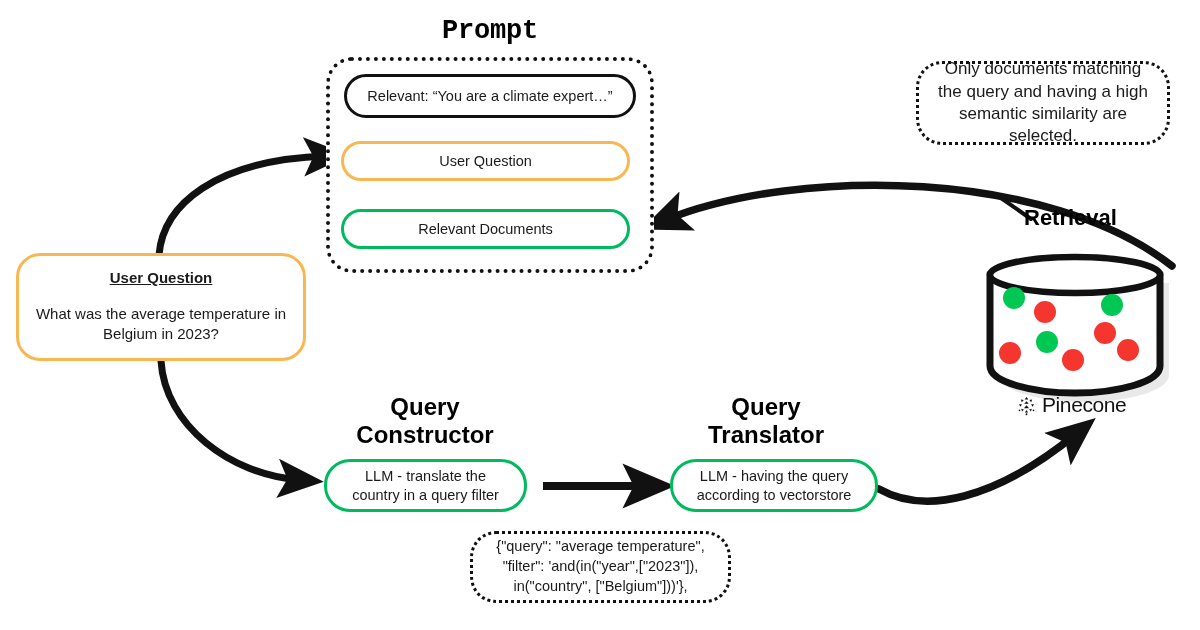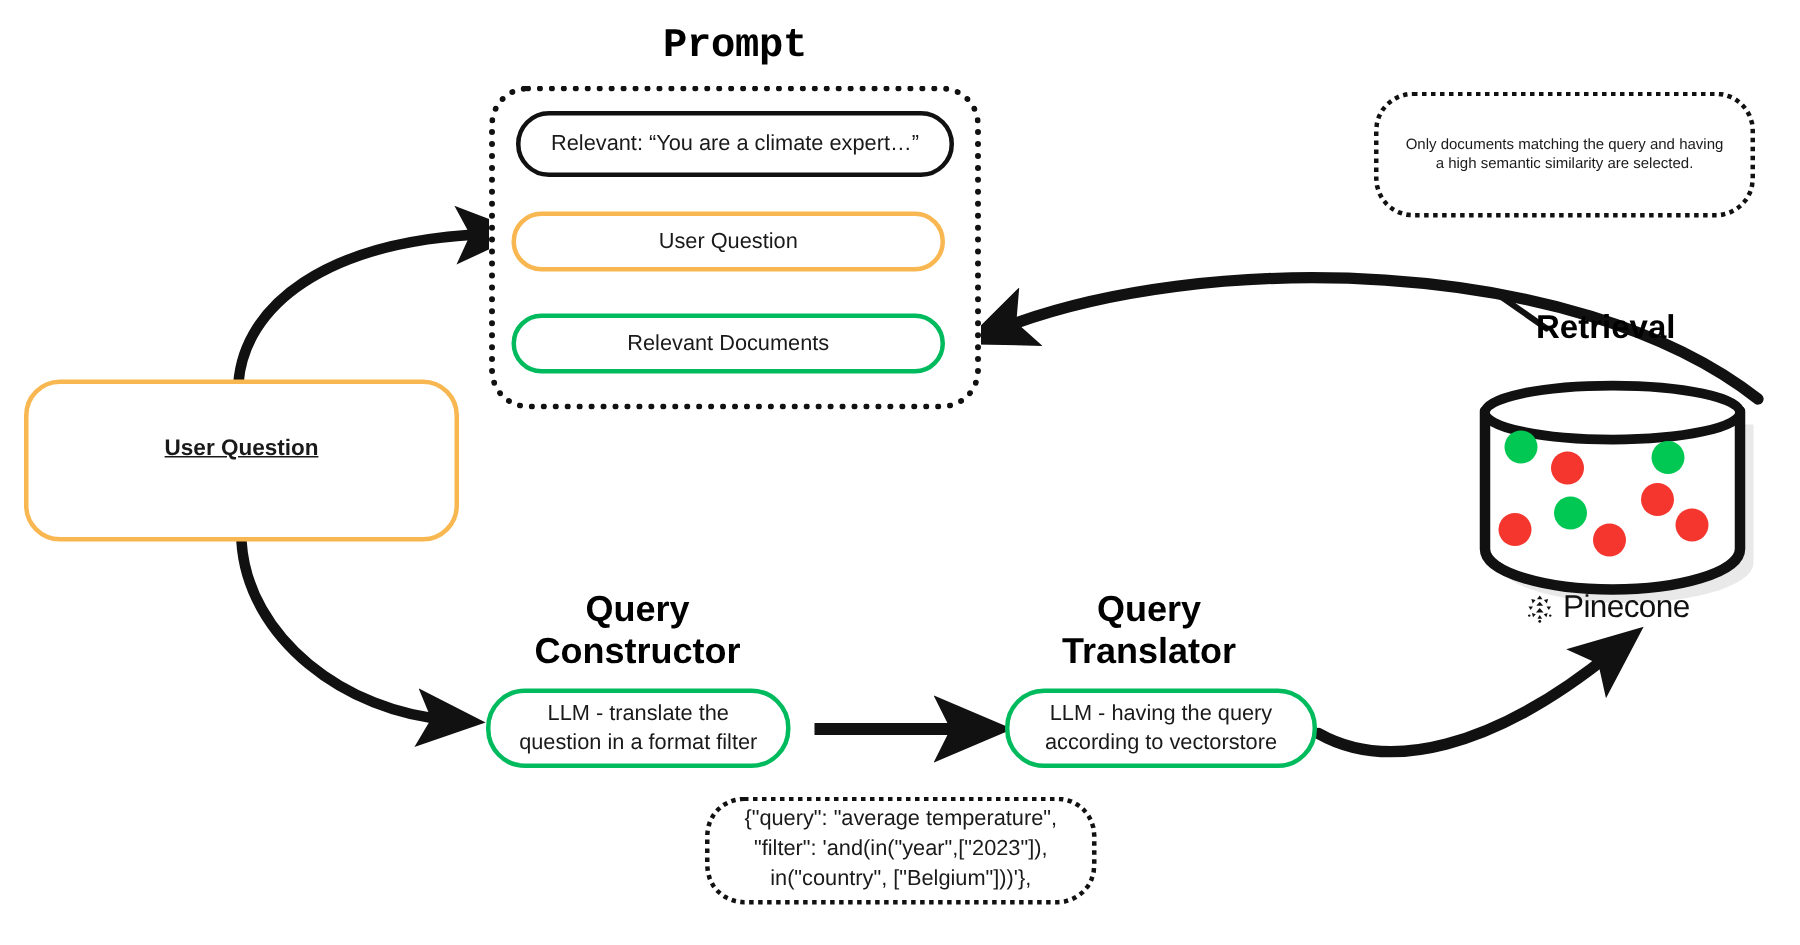--- a/index.html
+++ b/index.html
@@ -98,21 +98,21 @@
     font-weight: bold;
     text-decoration: underline;
     margin-bottom: 16px;
   }
   #user-question-card .uq-body {
     font-size: 15px;
     line-height: 1.38;
   }
   #note-similarity {
     left: 916px; top: 61px; width: 254px; height: 84px;
-    font-size: 10px;
+    font-size: 17px;
     padding: 2px 14px;
   }
   #query-constructor-title {
     left: 305px; top: 393px; width: 240px;
     font-size: 24px;
   }
   #query-constructor-box {
     left: 324px; top: 459px; width: 203px; height: 53px;
     border: 3.5px solid #00BA5E;
     border-radius: 26px;
@@ -184,33 +184,34 @@
 <div class="dotted-container" id="prompt-container"></div>
 
 <div class="rbox" id="context-box">Relevant: “You are a climate expert…”</div>
 
 <div class="rbox" id="prompt-user-question-box">User Question</div>
 
 <div class="rbox" id="prompt-relevant-docs-box">Relevant Documents</div>
 
 <div class="rbox" id="user-question-card">
   <div class="uq-title">User Question</div>
+  <div class="uq-body">What was the average temperature in Belgium in 2023?</div>
 </div>
 
 <div class="dotted-note" id="note-similarity">Only documents matching the query and having a high semantic similarity are selected.</div>
 
 <div class="heading" id="query-constructor-title">
   <div>Query</div>
   <div>Constructor</div>
 </div>
 
 <div class="rbox" id="query-constructor-box">
   <div>
     <div>LLM - translate the</div>
-    <div>question in a format filter</div>
+    <div>country in a query filter</div>
   </div>
 </div>
 
 <div class="heading" id="query-translator-title">
   <div>Query</div>
   <div>Translator</div>
 </div>
 
 <div class="rbox" id="query-translator-box">
   <div>

